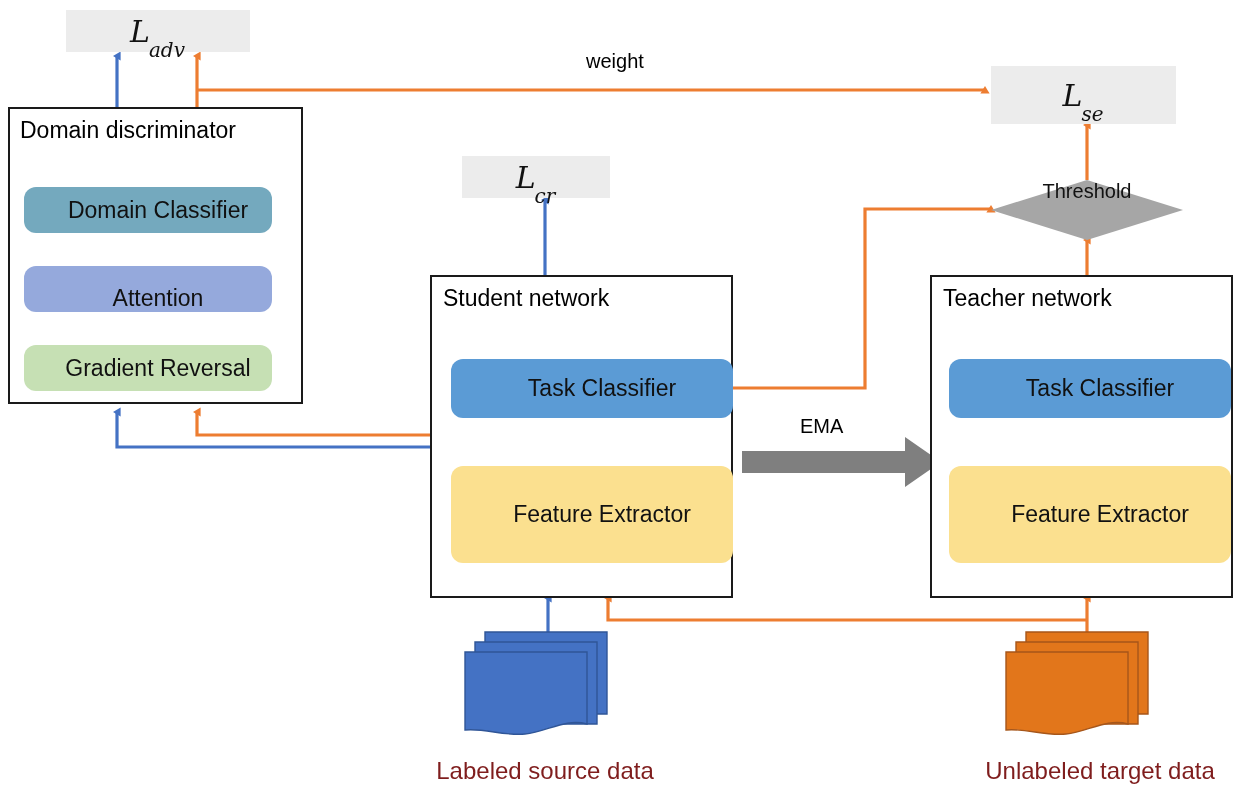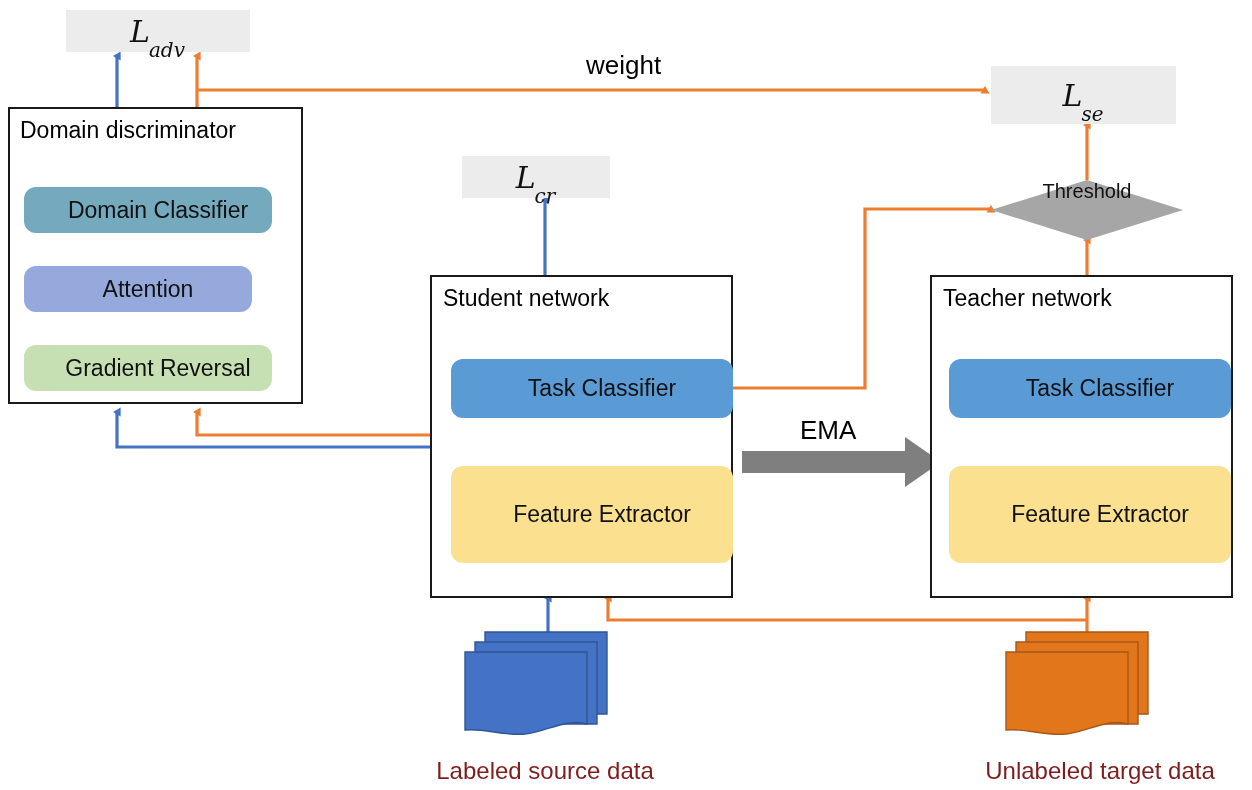--- a/index.html
+++ b/index.html
@@ -79,21 +79,21 @@
     white-space: nowrap;
   }
   .diamond .shape {
     position: absolute;
     left: 0; top: 0;
     width: 100%; height: 100%;
   }
   .diamond .dlabel { position: relative; z-index: 2; }
   .edge-label {
     position: absolute;
-    font-size: 26px;
+    font-size: 20px;
     color: #000000;
     white-space: nowrap;
   }
   .data-label {
     position: absolute;
     font-size: 24px;
     color: #7f1d1d;
     white-space: nowrap;
     text-align: center;
   }
@@ -171,21 +171,21 @@
       <span class="sub">se</span>
   </div>
 
   <div class="container-box" style="left:8px; top:107px; width:295px; height:297px;"></div>
   <div class="container-title" style="left:20px; top:117px;">Domain discriminator</div>
 
   <div class="node" style="left:24px; top:187px; width:248px; height:46px; background:#74A9BE;">
     <span>Domain Classifier</span>
   </div>
 
-  <div class="node" style="left:24px; top:266px; width:228px; height:46px; background:#95A9DC;">
+  <div class="node" style="left:24px; top:266px; width:248px; height:46px; background:#95A9DC;align-items:flex-end;">
     <span>Attention</span>
   </div>
 
   <div class="node" style="left:24px; top:345px; width:248px; height:46px; background:#C6E0B4;">
     <span>Gradient Reversal</span>
   </div>
 
   <div class="container-box" style="left:430px; top:275px; width:303px; height:323px;"></div>
   <div class="container-title" style="left:443px; top:285px;">Student network</div>
 

